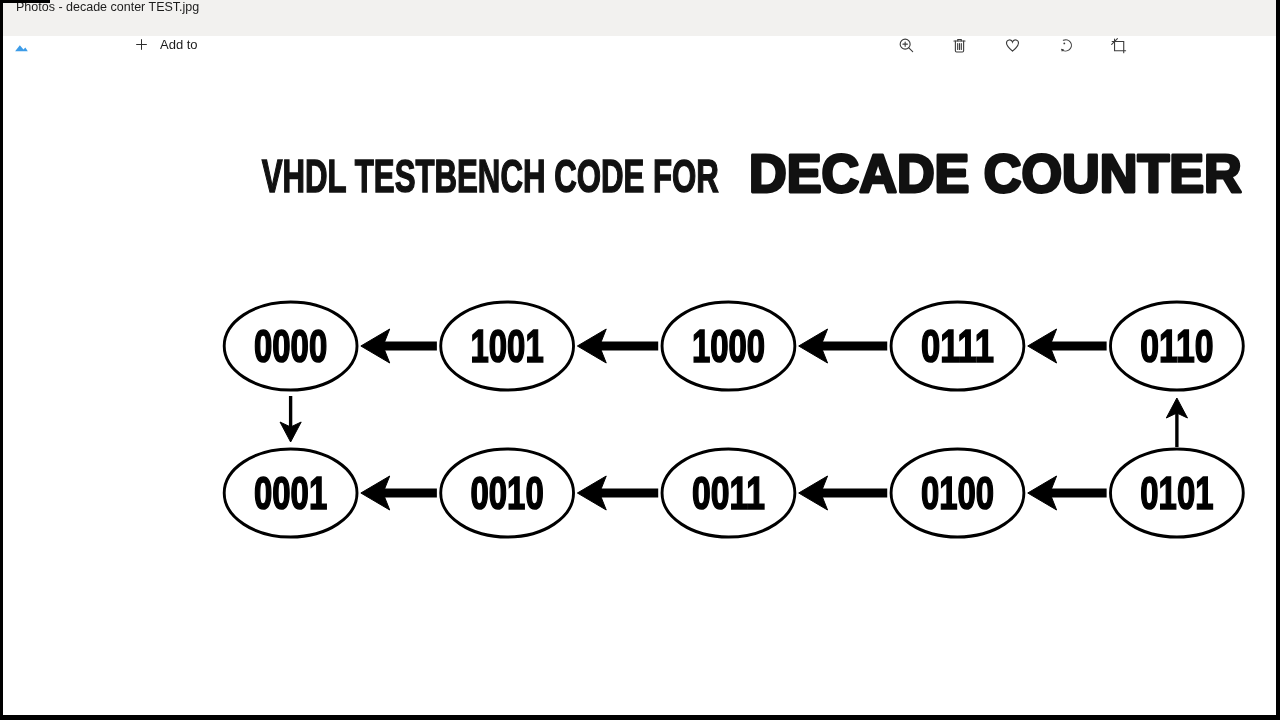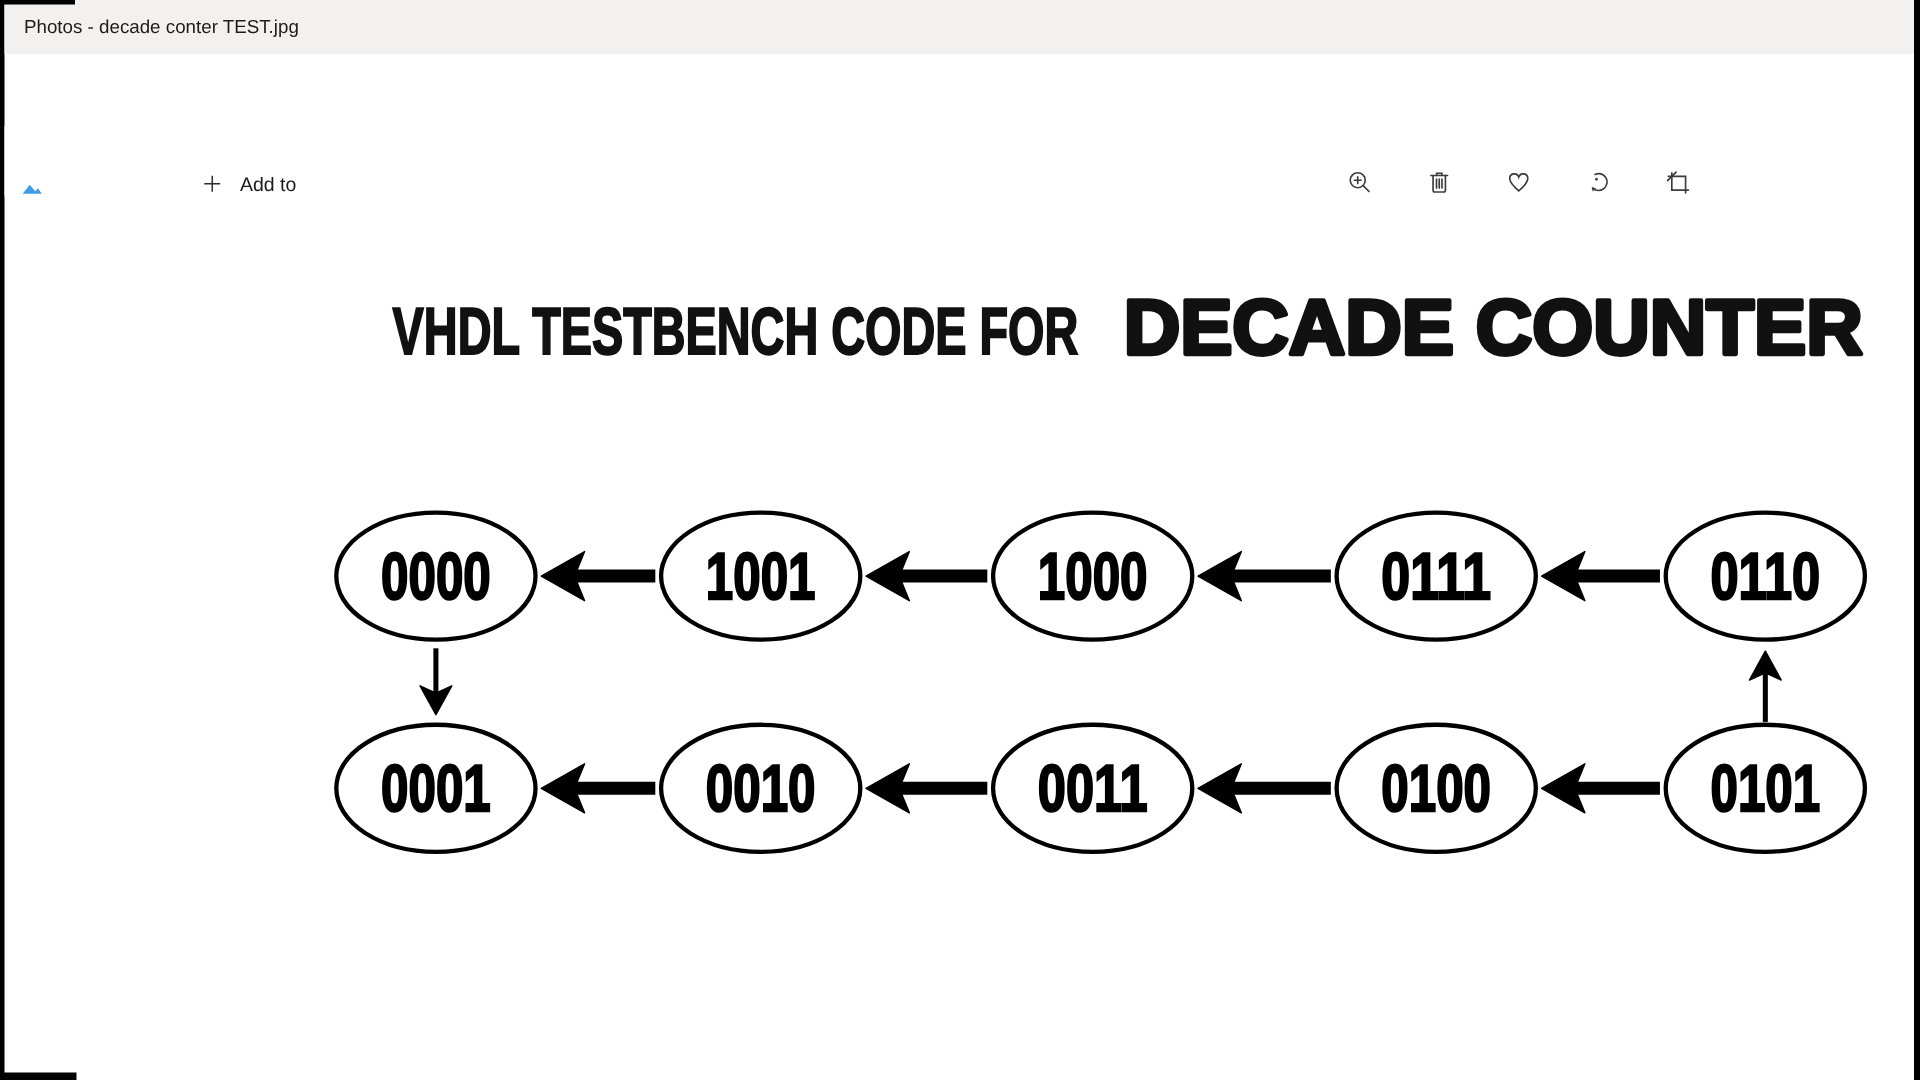--- a/index.html
+++ b/index.html
@@ -8,25 +8,25 @@
     font-family:"Liberation Sans", sans-serif;
   }
   .window {
     position:absolute; left:3px; top:0; width:1273px; height:715px;
     background:#fff; display:flex; flex-direction:column;
   }
   .letterbox-artifact {
     position:absolute; left:0; top:0; width:50px; height:3px; background:#000; z-index:5;
   }
   .titlebar {
-    height:36px; flex:0 0 36px; background:#f2f1ef; display:flex; align-items:center;
+    height:36px; flex:0 0 36px; background:#f2f1ef; display:flex; 
     padding-left:13px; font-size:12.5px; color:#1c1c1c;
   }
   .toolbar {
-    height:47px; flex:0 0 47px; background:#fff; display:flex; align-items:flex-end;margin-top:48px;
+    height:47px; flex:0 0 47px; background:#fff; display:flex; align-items:flex-start;
   }
   .toolbar button { border:none; background:transparent; padding:0; margin:0; font-family:inherit; cursor:pointer; }
   .see-all {
     width:130px; background:#3d9ce8; color:#fff; font-size:13px;
     display:flex; align-items:center; justify-content:center; gap:9px;
   }
   .add-to {
     margin-left:10px; padding:0 10px; font-size:13px; color:#1b1b1b;
     display:flex; align-items:center; gap:10px;
   }

